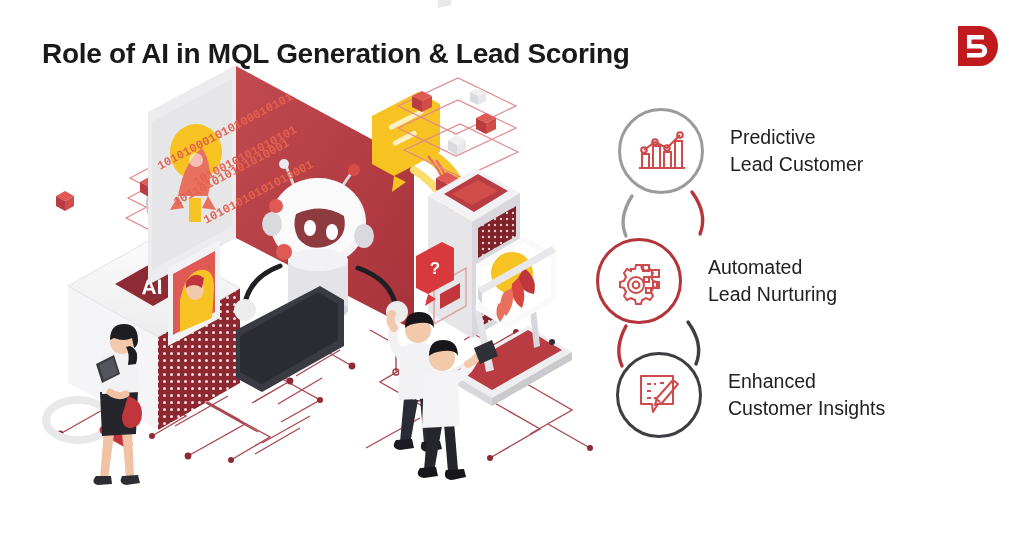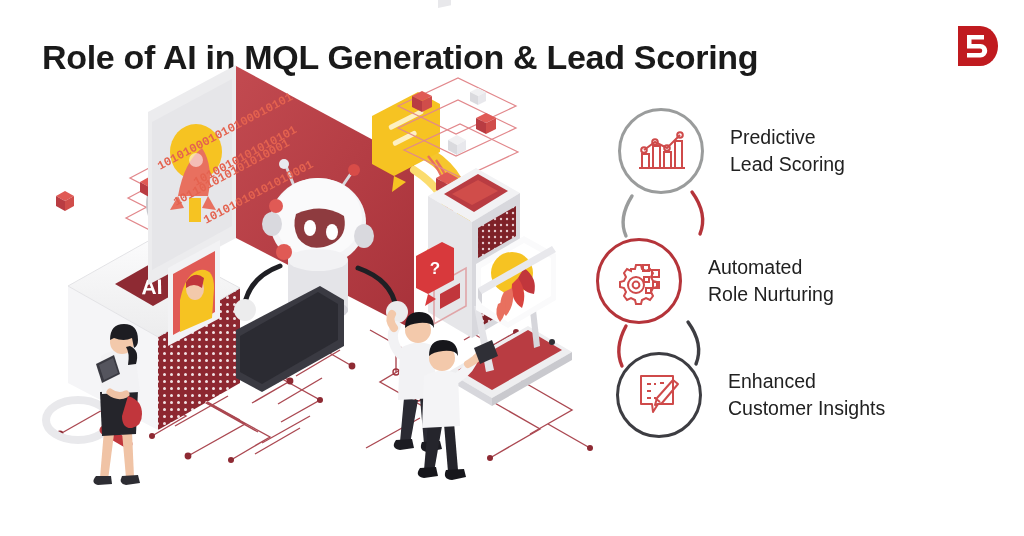--- a/index.html
+++ b/index.html
@@ -20,21 +20,21 @@
     width: 1024px;
     height: 536px;
     background: #ffffff;
   }
 
   
   #page-title {
     position: absolute;
     left: 42px;
     top: 38px;
-    font-size: 34px;
+    font-size: 28px;
     font-weight: bold;
     color: #1a1a1a;
     letter-spacing: -0.3px;
     white-space: nowrap;
     font-family: "Liberation Sans", sans-serif;
   }
 
   
   #brand-logo {
     position: absolute;
@@ -463,40 +463,40 @@
           <path d="M4 40 H50"></path>
           <path d="M9 22 L20 14 L32 20 L45 7"></path>
           <circle cx="9" cy="22" r="2.8"></circle>
           <circle cx="20" cy="14" r="2.8"></circle>
           <circle cx="32" cy="20" r="2.8"></circle>
           <circle cx="45" cy="7" r="2.8"></circle>
         </g>
       </svg>
     </div>
     <div class="feature-label">Predictive
-Lead Scoring</div>
+Lead Customer</div>
   </div>
 
   <div class="feature-row" style="left:596px; top:238px;">
     <div class="feature-circle" style="border:3.4px solid #b5343a;">
       <svg width="52" height="48" viewBox="0 0 52 48" xmlns="http://www.w3.org/2000/svg">
         <g fill="none" stroke="#cf4a4a" stroke-width="2">
           <path d="M18 12 l4 0 1 -4 5 0 1 4 4 2 4 -2 3 4 -2 4 2 4 4 1 0 5 -4 1 -2 4 2 4 -3 4 -4 -2 -4 2 -1 4 -5 0 -1 -4 -4 -2 -4 2 -3 -4 2 -4 -2 -4 -4 -1 0 -5 4 -1 2 -4 -2 -4 3 -4 4 2 z"></path>
           <circle cx="23" cy="28" r="8"></circle>
           <circle cx="23" cy="28" r="3.4"></circle>
           <rect x="30" y="8" width="6" height="6"></rect>
           <rect x="39" y="13" width="7" height="7"></rect>
           <rect x="31" y="20" width="5" height="5"></rect>
           <rect x="40" y="25" width="6" height="6"></rect>
           <rect x="33" y="31" width="5" height="5"></rect>
         </g>
       </svg>
     </div>
     <div class="feature-label">Automated
-Role Nurturing</div>
+Lead Nurturing</div>
   </div>
 
   <div class="feature-row" style="left:616px; top:352px;">
     <div class="feature-circle" style="border:3.4px solid #3d3d42;">
       <svg width="50" height="50" viewBox="0 0 50 50" xmlns="http://www.w3.org/2000/svg">
         <g fill="none" stroke="#cf4a4a" stroke-width="2" stroke-linejoin="round">
           <path d="M7 6 H39 V34 H24 L19 42 L18 34 H7 Z"></path>
           <path d="M13 14 H22" stroke-dasharray="4 3"></path>
           <path d="M26 13 H33" stroke-dasharray="4 3"></path>
           <path d="M13 21 H20" stroke-dasharray="4 3"></path>

